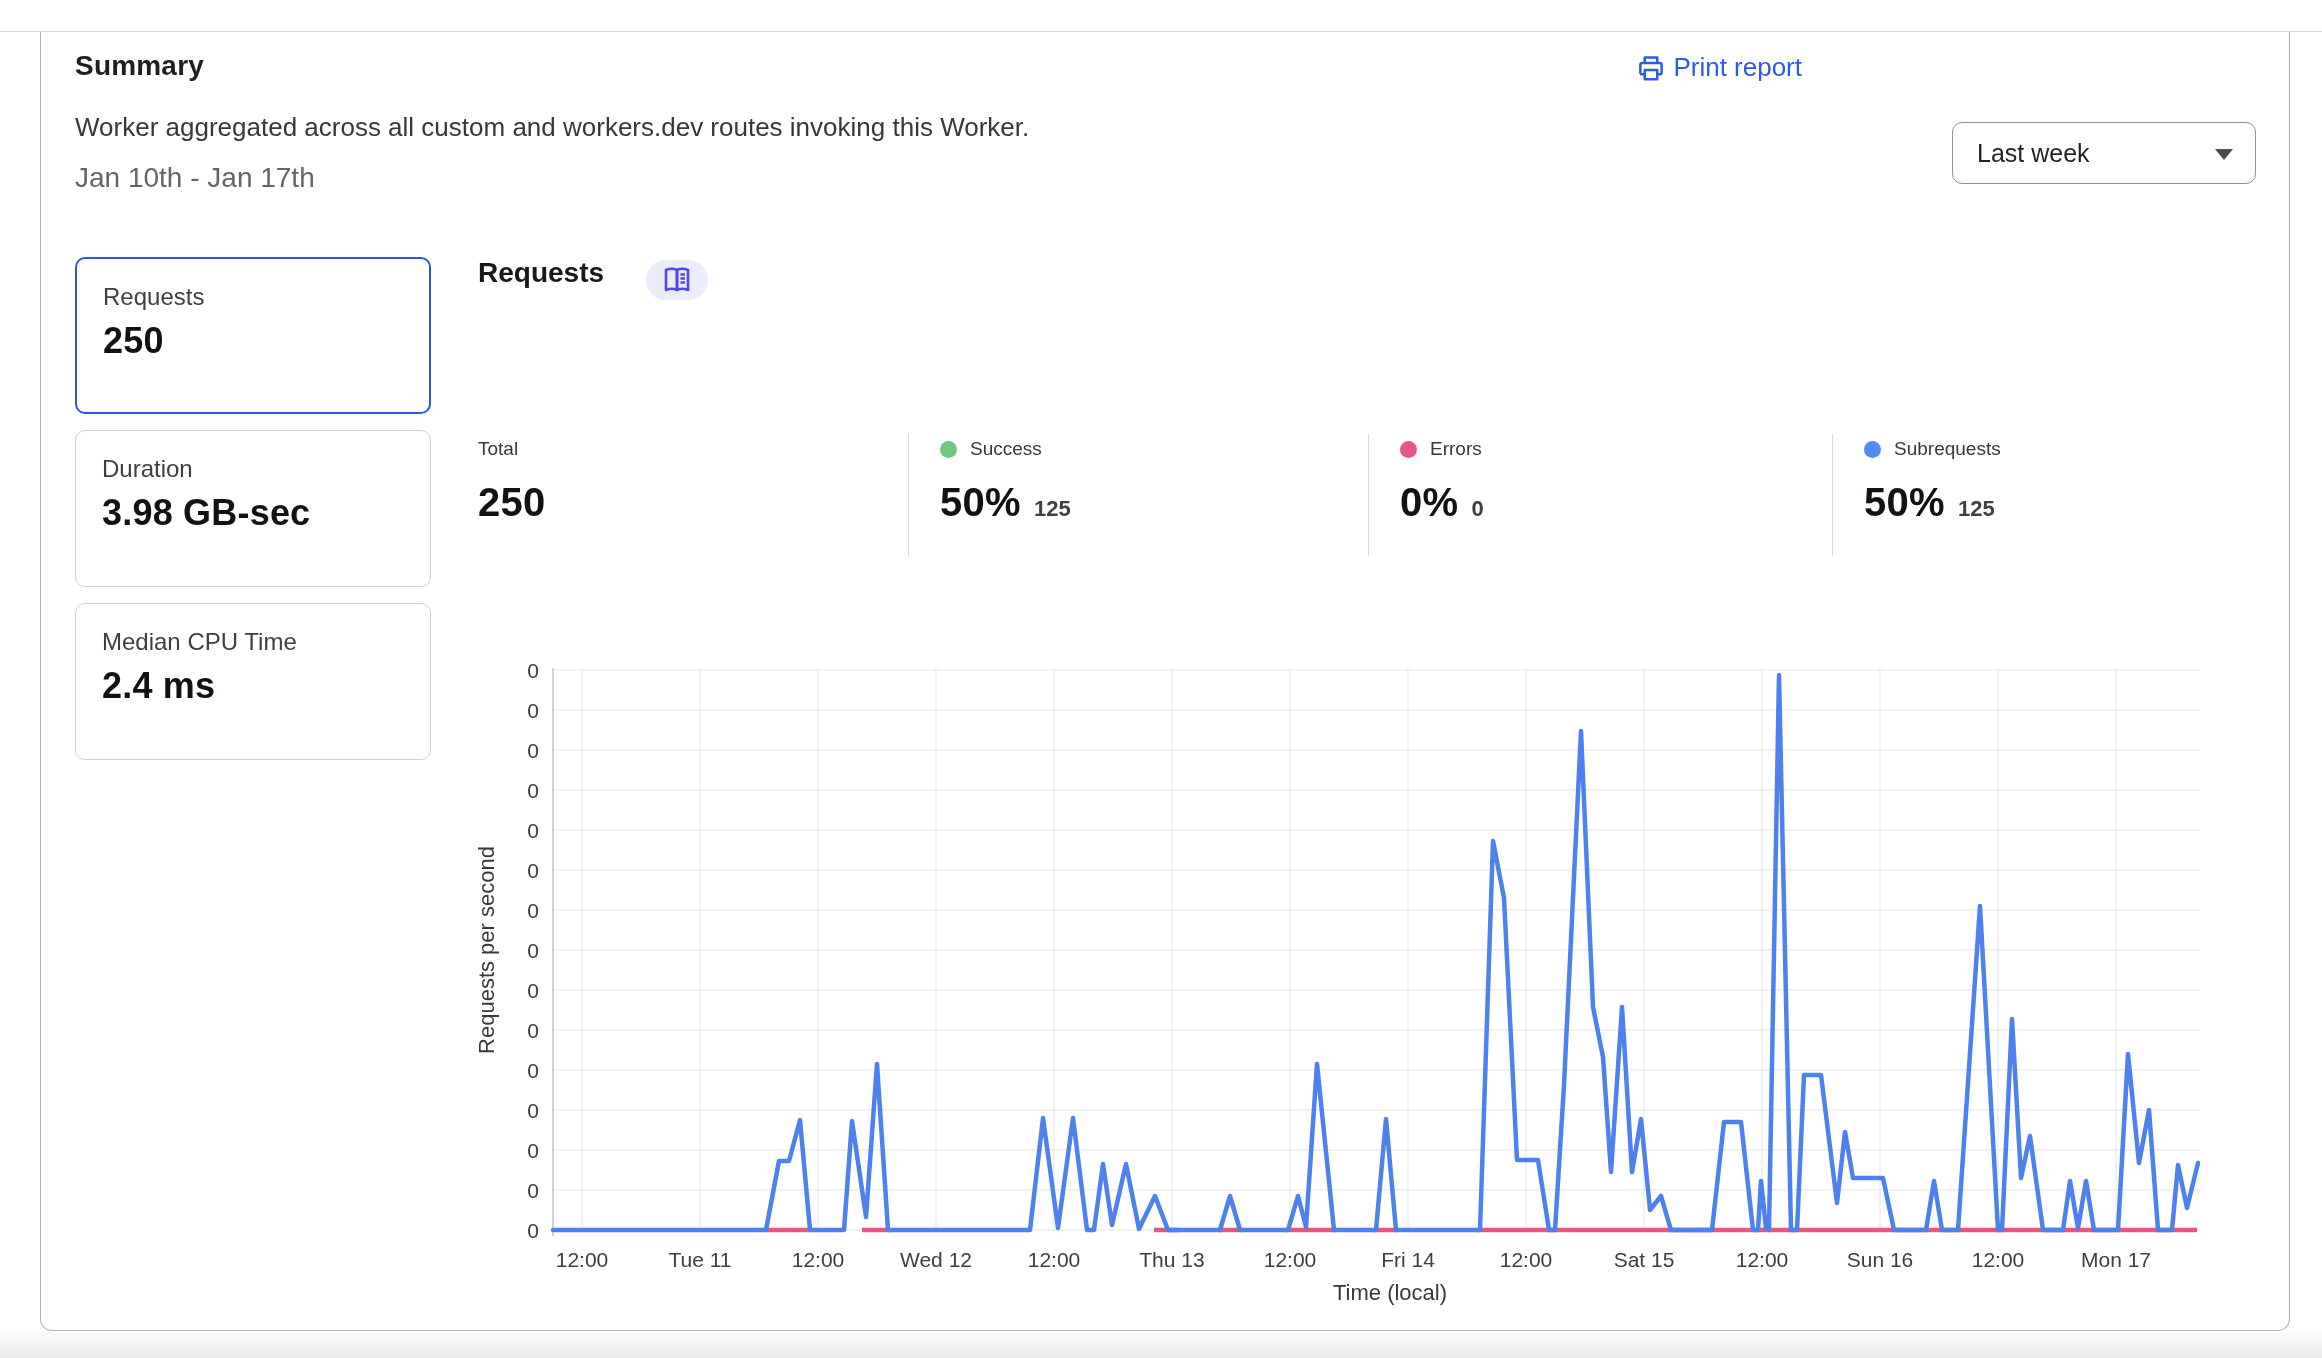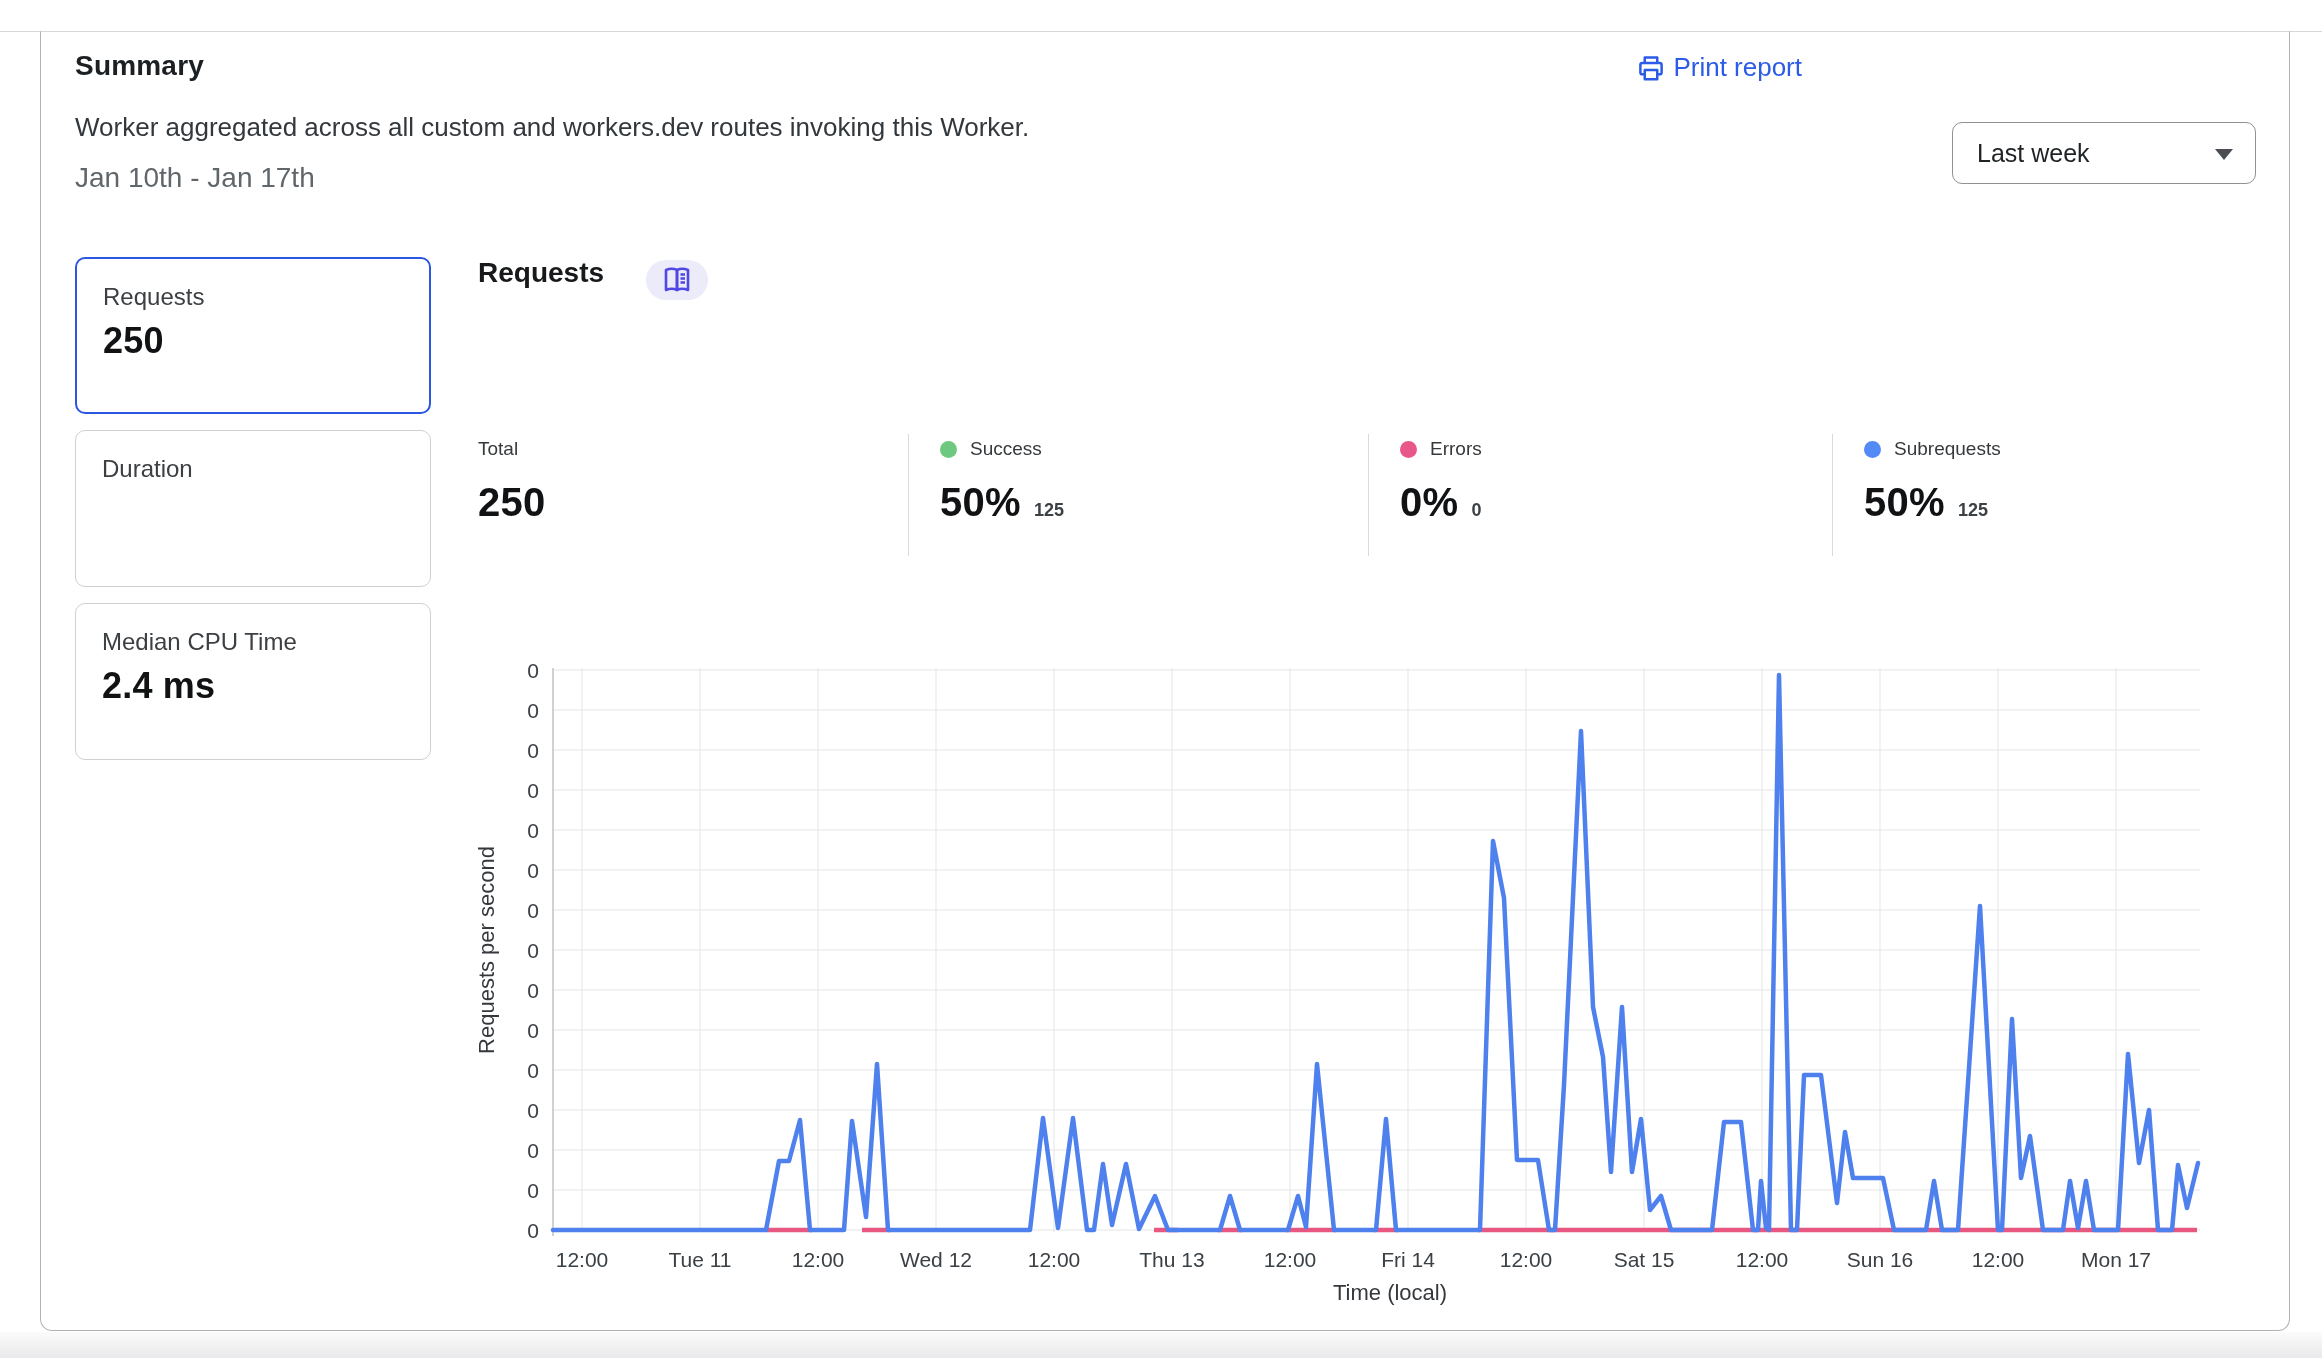--- a/index.html
+++ b/index.html
@@ -37,21 +37,21 @@
                background:#ebebfa; display:flex; align-items:center; justify-content:center; cursor:pointer; }
   .section-subtitle { position:absolute; left:478px; top:318px; font-size:26px; color:#24282b; }
   .section-subtitle b { font-weight:700; }
 
   .stat { position:absolute; top:434px; }
   .stat .s-head { display:flex; align-items:center; gap:13px; height:30px; }
   .stat .s-dot { width:17px; height:17px; border-radius:50%; }
   .stat .s-label { font-size:19px; color:#36393b; }
   .stat .s-valrow { display:flex; align-items:baseline; gap:13px; margin-top:16px; }
   .stat .s-value { font-size:40px; font-weight:700; color:#101214; letter-spacing:.3px; }
-  .stat .s-count { font-size:18px; font-weight:700; color:#3c4145; }
+  .stat .s-count { font-size:22px; font-weight:700; color:#3c4145; }
   .stat-divider { position:absolute; top:434px; width:1px; height:122px; background:#dadadc; }
 
   #chart-wrap { position:absolute; left:470px; top:640px; width:1810px; height:690px; }
   svg text { font-family:"Liberation Sans", sans-serif; }
 </style>
 </head>
 <body>
 
 <div id="stage">
 
@@ -79,20 +79,21 @@
     <span>Last week</span>
     <span class="select-caret"></span>
   </div>
 
   <div class="metric-card selected" style="top:257px;">
     <div class="m-label">Requests</div>
     <div class="m-value">250</div>
   </div>
   <div class="metric-card" style="top:430px;">
     <div class="m-label">Duration</div>
+    <div class="m-value">3.98 GB-sec</div>
   </div>
   <div class="metric-card" style="top:603px;">
     <div class="m-label">Median CPU Time</div>
     <div class="m-value">2.4 ms</div>
   </div>
 
   <div class="section-title">Requests</div>
   <div class="doc-badge">
     <span style="display:inline-flex;">
       <svg width="32" height="28" viewBox="0 0 32 28" fill="none" stroke="#5147e5" stroke-width="2.6" stroke-linejoin="round">

